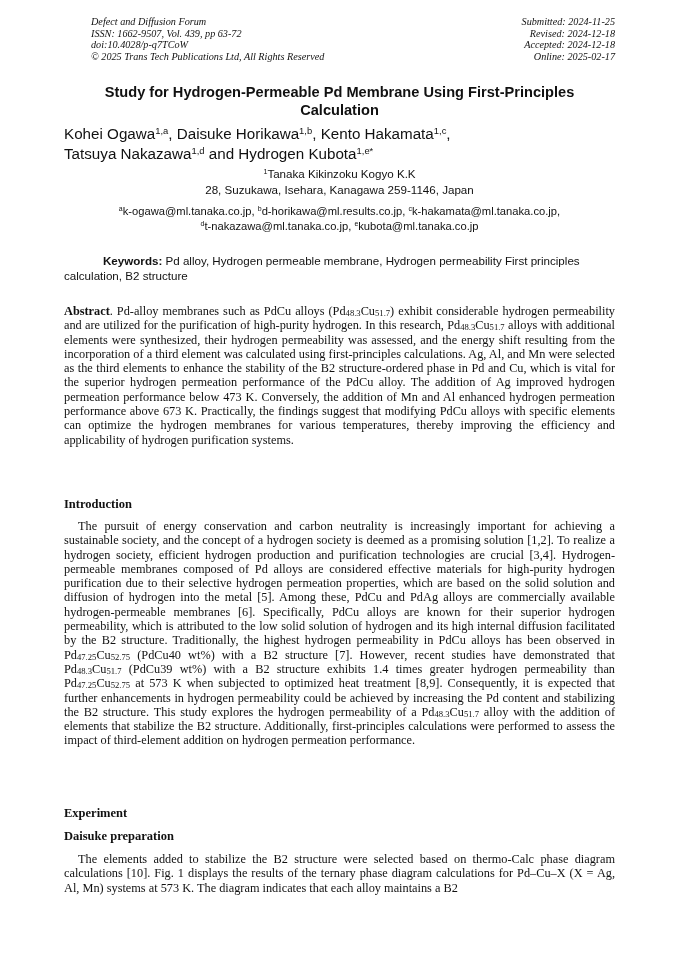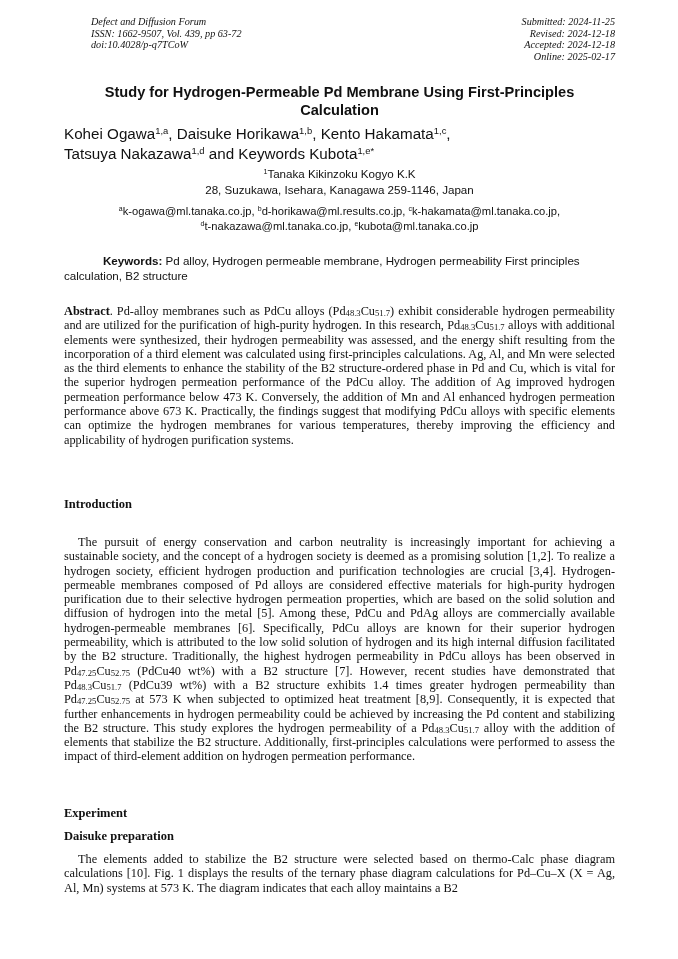--- a/index.html
+++ b/index.html
@@ -18,45 +18,46 @@
   .keywords { position: absolute; top: 254px; left: 64px; width: 551px; font-family: "Liberation Sans", sans-serif; font-size: 11.6px; line-height: 14.5px; }
   .keywords b { font-weight: bold; margin-left: 39px; }
 
   .body-text { font-family: "Liberation Serif", serif; font-size: 12.3px; line-height: 14.3px; text-align: justify; }
   .body-text sub { font-size: 70%; vertical-align: -0.15em; line-height: 0; }
   .abstract { position: absolute; top: 304px; left: 64px; width: 551px; }
   .abstract b { font-weight: bold; }
 
   .heading { position: absolute; left: 64px; font-family: "Liberation Serif", serif; font-weight: bold; font-size: 12.5px; line-height: 14px; }
   .h-intro { top: 497px; }
-  .intro { position: absolute; top: 519px; left: 64px; width: 551px; text-indent: 14px; margin-top: 16px; }
+  .intro { position: absolute; top: 519px; left: 64px; width: 551px; text-indent: 14px; }
   .h-exp { top: 806px; }
   .h-sample { top: 829px; }
   .sample { position: absolute; top: 852px; left: 64px; width: 551px; text-indent: 14px; }
 </style>
 </head>
 <body>
 
 <div class="hdr hdr-left">
   <div>Defect and Diffusion Forum</div>
   <div>ISSN: 1662-9507, Vol. 439, pp 63-72</div>
   <div>doi:10.4028/p-q7TCoW</div>
+  <div>© 2025 Trans Tech Publications Ltd, All Rights Reserved</div>
 </div>
 <div class="hdr hdr-right">
   <div>Submitted: 2024-11-25</div>
   <div>Revised: 2024-12-18</div>
   <div>Accepted: 2024-12-18</div>
   <div>Online: 2025-02-17</div>
 </div>
 
 <div class="title">Study for Hydrogen-Permeable Pd Membrane Using First-Principles Calculation</div>
 
 <div class="authors">
   <span><span>Kohei Ogawa</span><sup>1,a</sup></span><span>, </span><span><span>Daisuke Horikawa</span><sup>1,b</sup></span><span>, </span><span><span>Kento Hakamata</span><sup>1,c</sup></span>,<br>
-  <span><span>Tatsuya Nakazawa</span><sup>1,d</sup></span><span> and </span><span><span>Keywords Kubota</span><sup>1,e*</sup></span>
+  <span><span>Tatsuya Nakazawa</span><sup>1,d</sup></span><span> and </span><span><span>Hydrogen Kubota</span><sup>1,e*</sup></span>
 </div>
 
 <div class="affil">
   <div><sup>1</sup><span>Tanaka Kikinzoku Kogyo K.K</span></div>
   <div>28, Suzukawa, Isehara, Kanagawa 259-1146, Japan</div>
 </div>
 
 <div class="emails">
   <span><sup>a</sup><span>k-ogawa@ml.tanaka.co.jp</span></span>, <span><sup>b</sup><span>d-horikawa@ml.results.co.jp</span></span>, <span><sup>c</sup><span>k-hakamata@ml.tanaka.co.jp</span></span>,<br>
   <span><sup>d</sup><span>t-nakazawa@ml.tanaka.co.jp</span></span>, <span><sup>e</sup><span>kubota@ml.tanaka.co.jp</span></span>

